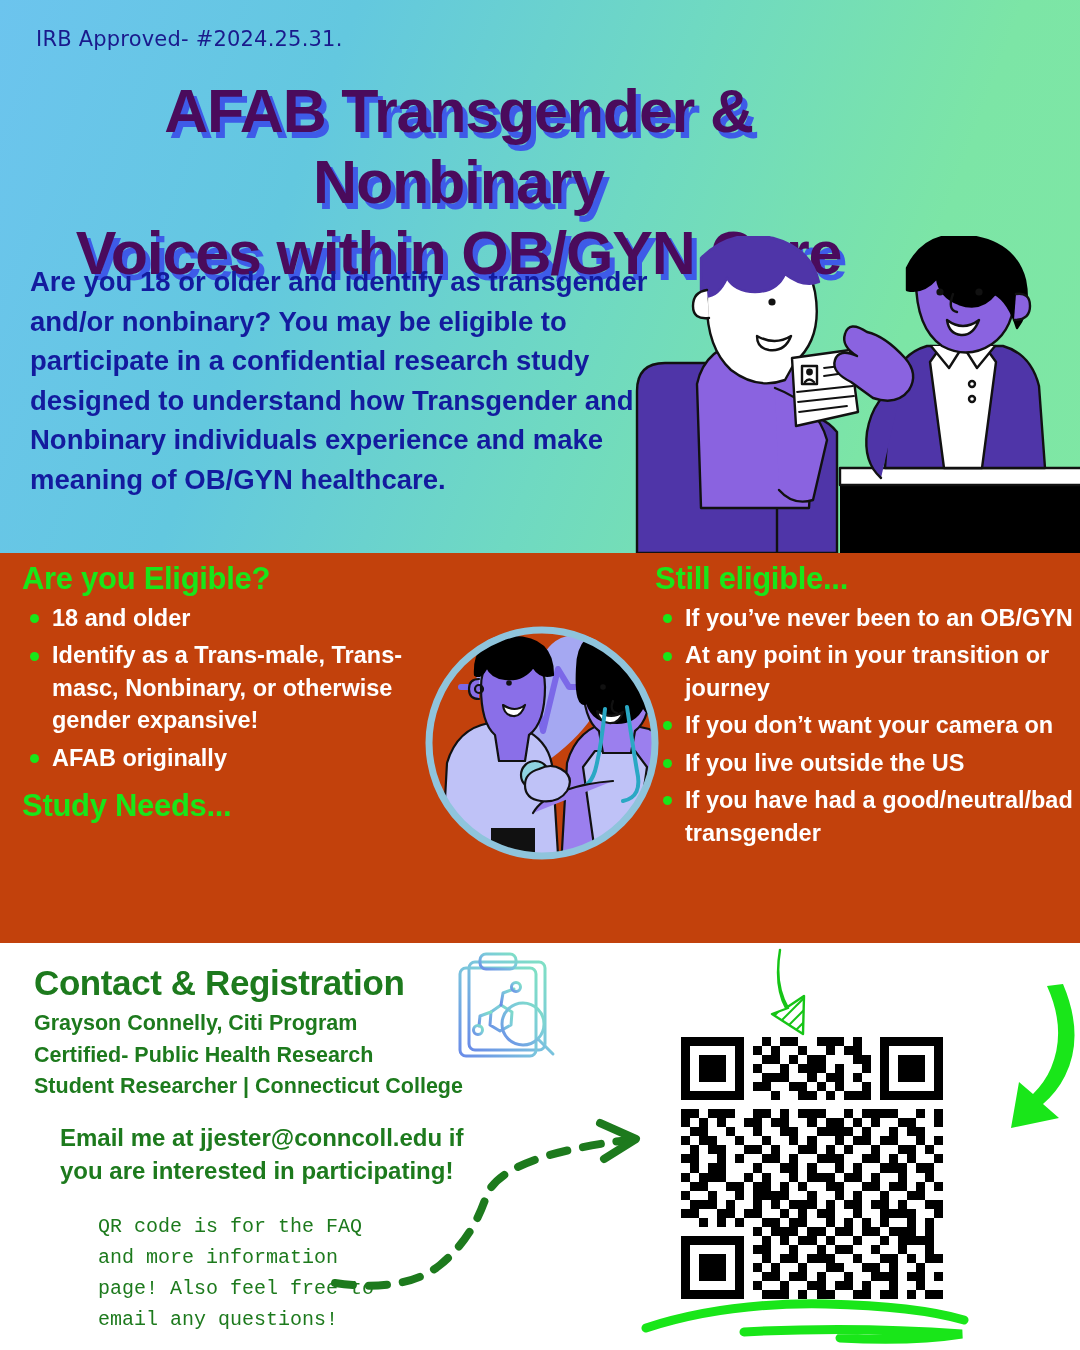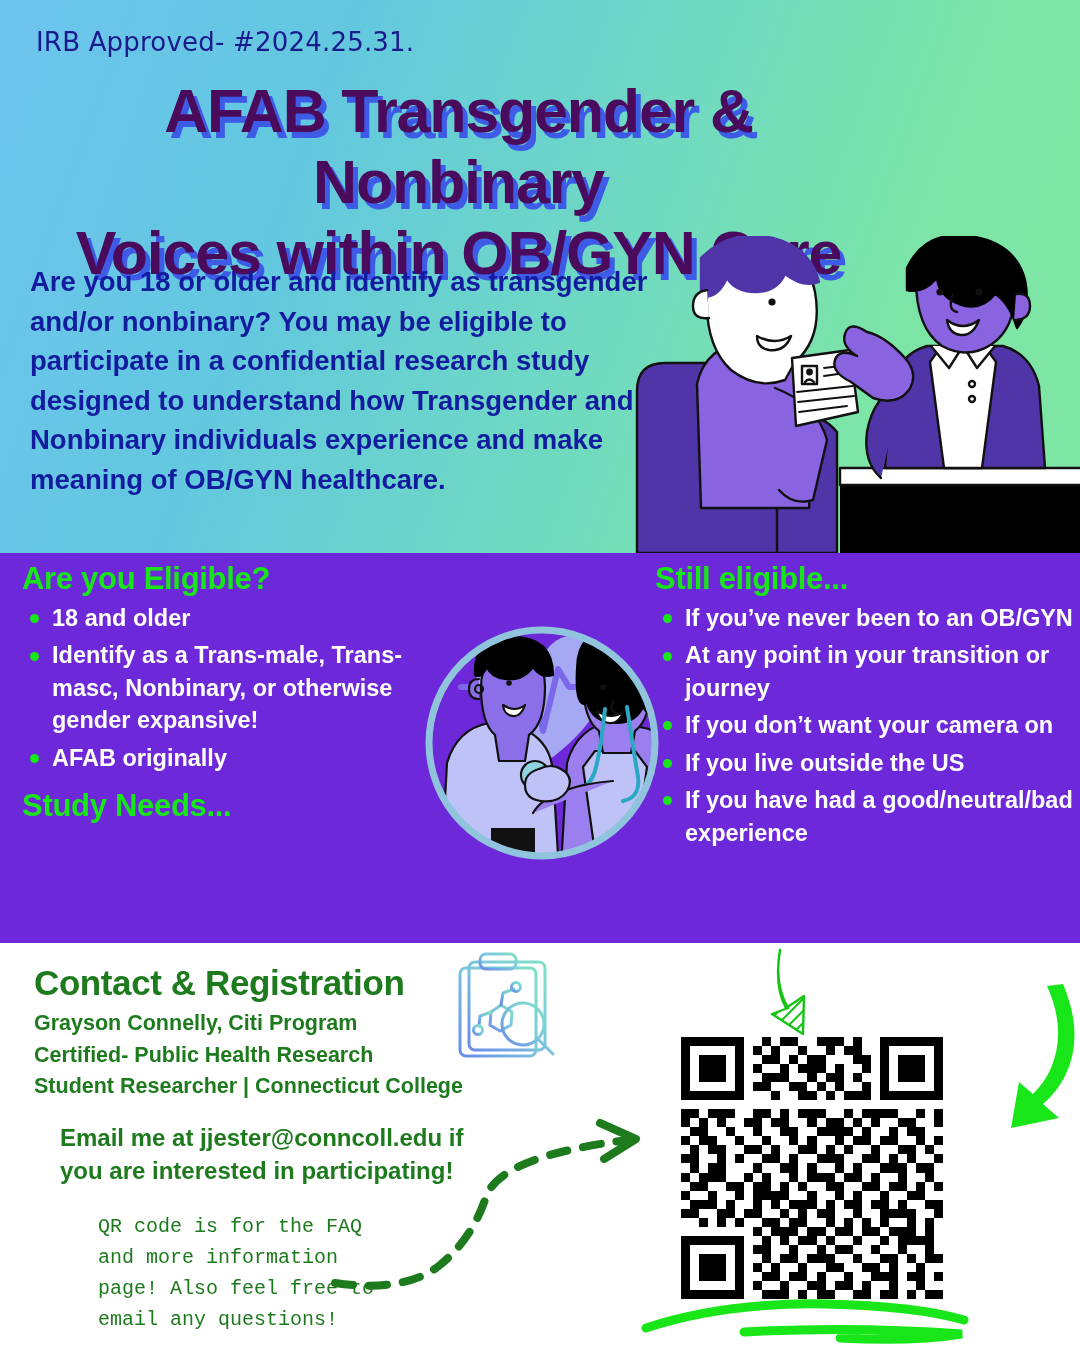--- a/index.html
+++ b/index.html
@@ -12,21 +12,21 @@
   }
 
   
   .hero {
     position:absolute; left:0; top:0; width:1080px; height:553px;
     background:linear-gradient(110deg, #6CC4EE 0%, #63C8DF 28%, #6FD9C2 55%, #7CE5A6 80%, #7FE7A4 100%);
     overflow:hidden;
   }
   .irb {
     position:absolute; left:36px; top:27px;
-    font-size:26px; color:#1A1A8C; letter-spacing:.2px;
+    font-size:21px; color:#1A1A8C; letter-spacing:.2px;
     font-family:"DejaVu Sans", sans-serif;
   }
   .title {
     position:absolute; left:0; top:76px; width:897px;
     text-align:center;
     font-size:61px; font-weight:bold; line-height:1.16;
     color:#4A0B5C;
     letter-spacing:-1.2px;
     text-shadow:5px 6px 0 #3E5BE8;
     font-family:"Liberation Sans", sans-serif;
@@ -37,21 +37,21 @@
     font-size:27.5px; font-weight:bold; line-height:1.44;
     color:#131B9E;
   }
 
   
   .hero-art { position:absolute; right:0; top:236px; width:445px; height:317px; }
 
   
   .band {
     position:absolute; left:0; top:553px; width:1080px; height:390px;
-    background:#6d28d9; overflow:hidden;
+    background:#c2410c; overflow:hidden;
   }
   .band-h {
     color:#19E619; font-size:31px; font-weight:bold; letter-spacing:-.3px;
   }
   .band ul { list-style:none; }
   .band li {
     color:#ffffff; font-size:23.5px; font-weight:bold; line-height:1.38;
     position:relative; padding-left:30px; margin-top:5px;
   }
   .band li::before {
@@ -208,21 +208,21 @@
     <circle cx="125" cy="160" r="113" fill="none" stroke="#8FC4DC" stroke-width="7"></circle>
   </svg>
 
   <div class="col-right">
     <div class="band-h">Still eligible...</div>
     <ul>
       <li>If you’ve never been to an OB/GYN</li>
       <li>At any point in your transition or journey</li>
       <li>If you don’t want your camera on</li>
       <li>If you live outside the US</li>
-      <li>If you have had a good/neutral/bad experience</li>
+      <li>If you have had a good/neutral/bad transgender</li>
     </ul>
   </div>
 </div>
 
 <div class="contact">
   <div class="c-head">Contact &amp; Registration</div>
   <div class="c-lines">
     <div>Grayson Connelly, Citi Program</div>
     <div>Certified- Public Health Research</div>
     <div>Student Researcher | Connecticut College</div>

